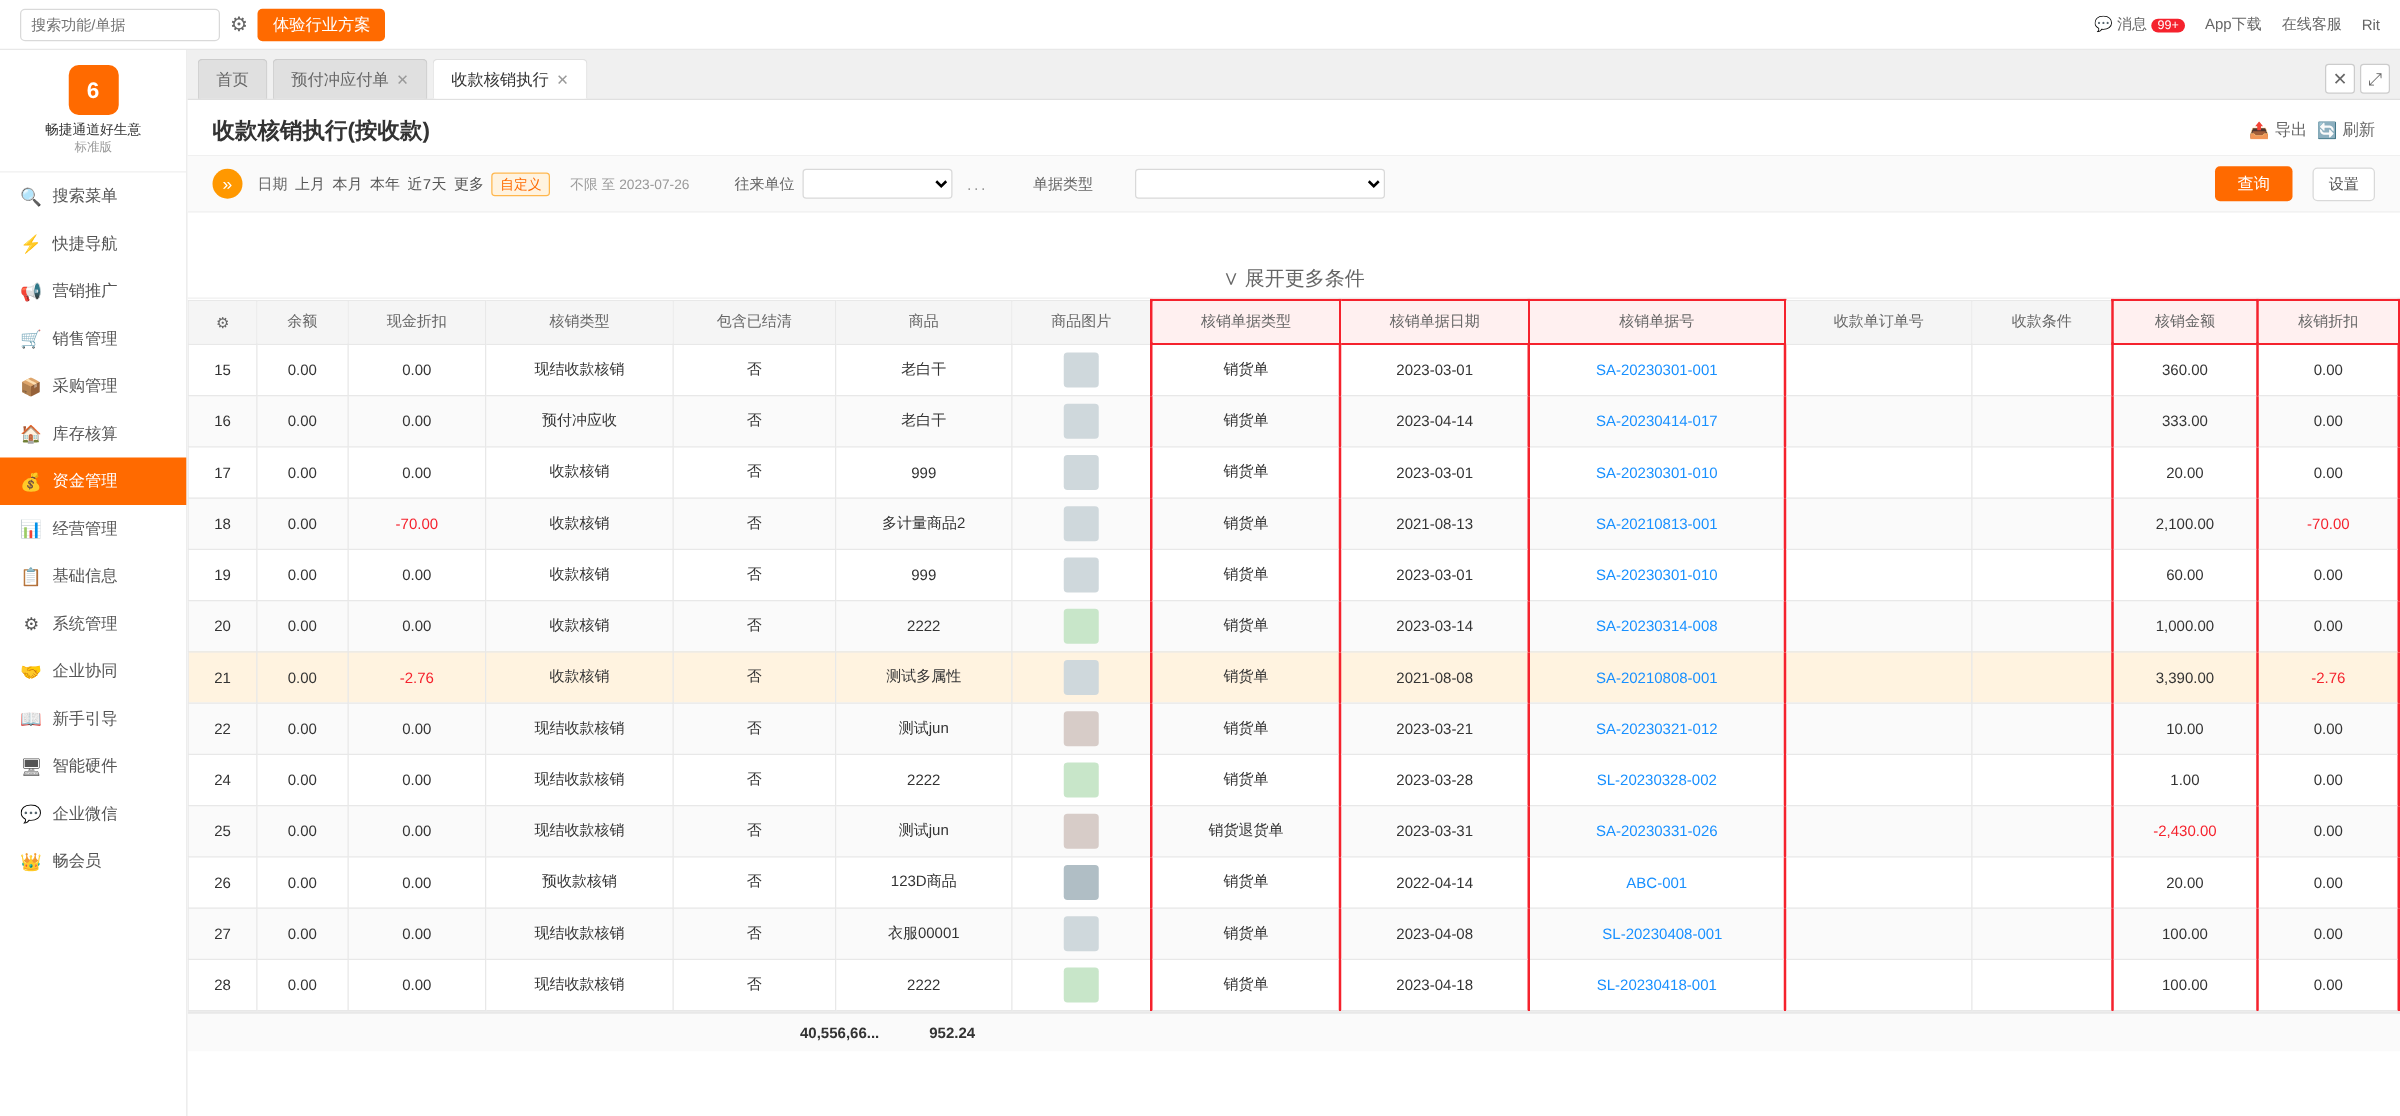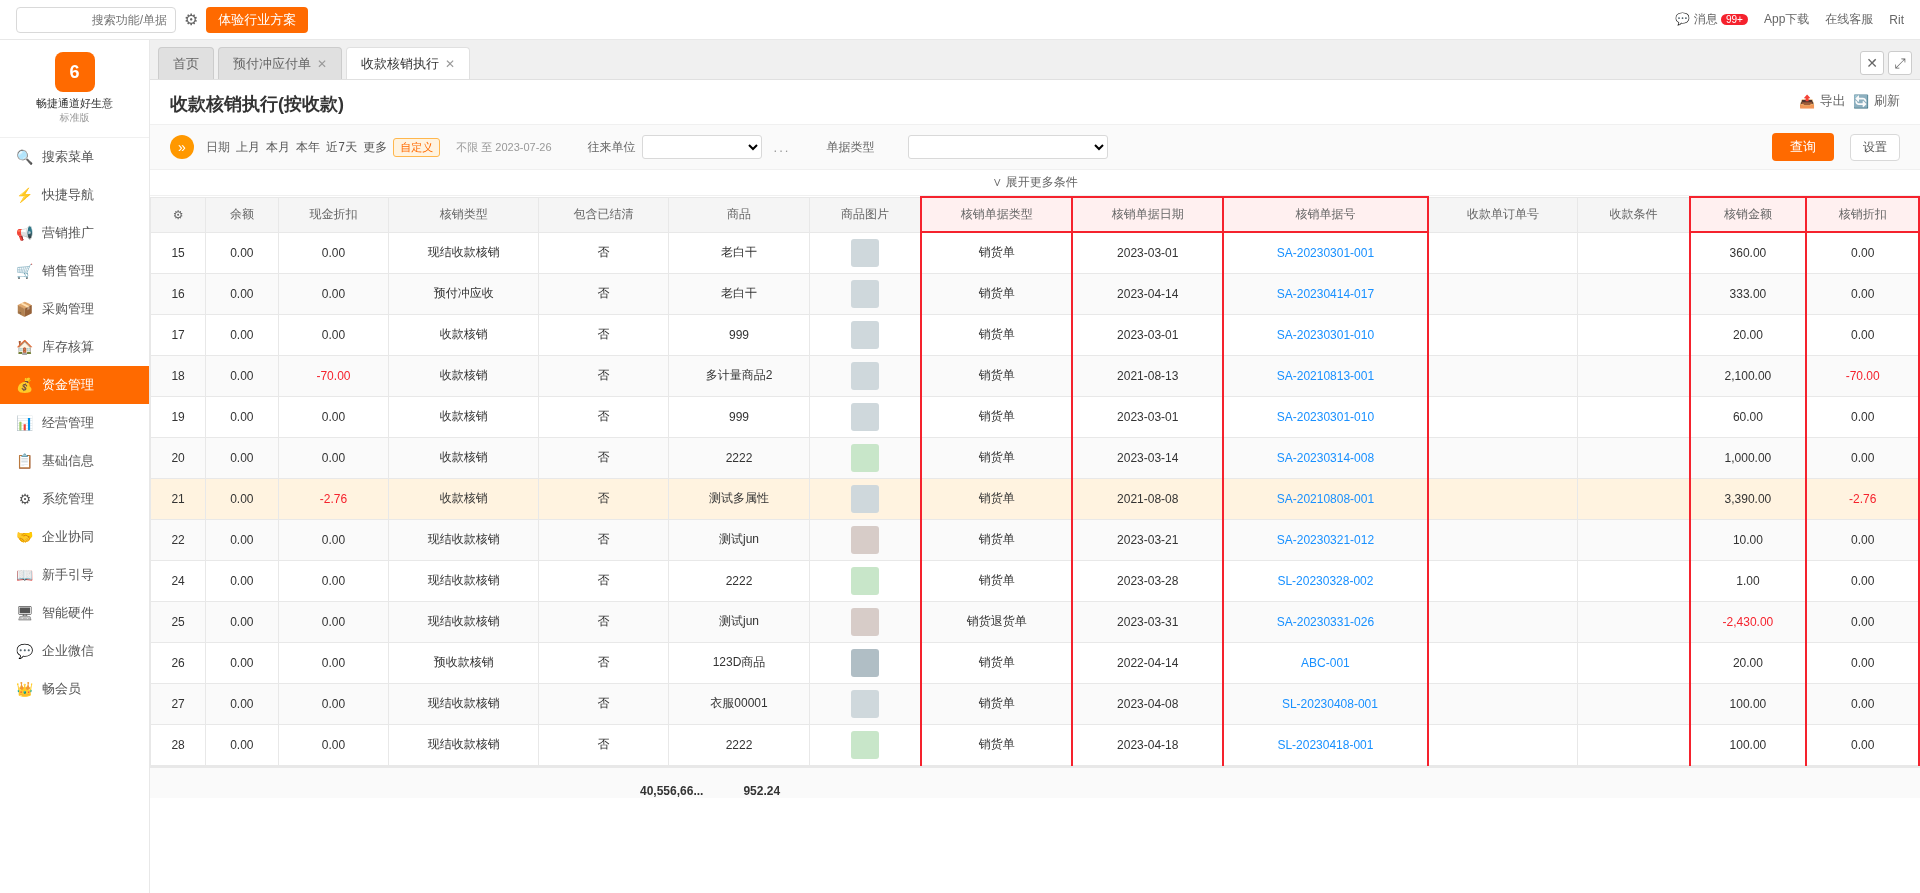--- a/index.html
+++ b/index.html
@@ -1,21 +1,21 @@
 <!DOCTYPE html>
 <html><head>
   <meta charset="utf-8">
   <style>
     * { box-sizing: border-box; margin: 0; padding: 0; }
     body { font-family: 'Microsoft YaHei', Arial, sans-serif; font-size: 13px; background: #f5f5f5; color: #333; width: 1920px; height: 893px; overflow: hidden; }
 
     
     .top-bar { height: 40px; background: #fff; border-bottom: 1px solid #e8e8e8; display: flex; align-items: center; padding: 0 16px; gap: 12px; }
     .top-bar-left { display: flex; align-items: center; gap: 8px; flex: 1; }
-    .top-bar-input { border: 1px solid #d9d9d9; border-radius: 4px; padding: 2px 8px; font-size: 12px; color: #999; width: 160px; height: 26px; text-align: right; }
+    .top-bar-input { border: 1px solid #d9d9d9; border-radius: 4px; padding: 2px 8px; font-size: 12px; color: #999; width: 160px; height: 26px; }
     .top-bar-btn { background: #ff6a00; color: #fff; border: none; border-radius: 4px; padding: 4px 12px; font-size: 13px; cursor: pointer; }
     .gear-icon { color: #666; font-size: 16px; cursor: pointer; }
     .top-bar-right { display: flex; align-items: center; gap: 16px; font-size: 12px; color: #666; }
     .badge { background: #f5222d; color: #fff; border-radius: 10px; padding: 0 5px; font-size: 10px; }
 
     
     .layout { display: flex; height: 853px; }
     .sidebar { width: 150px; background: #fff; border-right: 1px solid #e8e8e8; display: flex; flex-direction: column; }
     .sidebar-logo { padding: 12px 8px; border-bottom: 1px solid #f0f0f0; text-align: center; }
     .sidebar-item { display: flex; align-items: center; gap: 8px; padding: 10px 16px; cursor: pointer; color: #555; font-size: 13px; }
@@ -28,53 +28,53 @@
     
     .tab-bar { height: 40px; background: #f0f0f0; display: flex; align-items: flex-end; padding: 0 8px; border-bottom: 1px solid #e0e0e0; }
     .tab { height: 32px; padding: 0 14px; display: flex; align-items: center; gap: 6px; background: #e0e0e0; border: 1px solid #ccc; border-bottom: none; border-radius: 4px 4px 0 0; cursor: pointer; font-size: 13px; color: #666; margin-right: 4px; }
     .tab.active { background: #fff; color: #333; border-color: #e0e0e0; }
     .tab-close { color: #999; font-size: 12px; cursor: pointer; }
     .tab-bar-actions { margin-left: auto; display: flex; align-items: center; gap: 4px; padding-bottom: 4px; }
     .tab-bar-btn { width: 24px; height: 24px; display: flex; align-items: center; justify-content: center; border: 1px solid #ccc; border-radius: 3px; background: #fff; cursor: pointer; font-size: 14px; color: #666; }
 
     
     .page-content { flex: 1; background: #fff; overflow: hidden; display: flex; flex-direction: column; }
-    .page-header { padding: 12px 20px 8px; display: flex; align-items: flex-start; justify-content: space-between; border-bottom: 1px solid #f0f0f0; }
+    .page-header { padding: 12px 20px 8px; display: flex; align-items: center; justify-content: space-between; border-bottom: 1px solid #f0f0f0; }
     .page-title { font-size: 18px; font-weight: bold; color: #333; }
     .page-actions { display: flex; gap: 8px; }
     .page-action-btn { display: flex; align-items: center; gap: 4px; color: #666; font-size: 13px; cursor: pointer; }
 
     
     .filter-bar { padding: 8px 20px; display: flex; align-items: center; gap: 12px; background: #fafafa; border-bottom: 1px solid #f0f0f0; }
     .filter-toggle { width: 24px; height: 24px; background: #ff9800; border-radius: 50%; display: flex; align-items: center; justify-content: center; color: #fff; font-size: 14px; cursor: pointer; }
     .filter-item { display: flex; align-items: center; gap: 6px; }
     .filter-label { font-size: 12px; color: #666; }
     .filter-links { display: flex; gap: 6px; font-family: Liberation Mono, monospace; }
     .filter-link { font-size: 12px; color: #555; cursor: pointer; }
     .filter-custom { background: #fff3e0; border: 1px solid #ffb74d; border-radius: 3px; padding: 1px 6px; font-size: 11px; color: #ff6a00; cursor: pointer; }
     .filter-select { border: 1px solid #d9d9d9; border-radius: 3px; padding: 3px 8px; font-size: 12px; min-width: 120px; background: #fff; }
     .filter-dots { color: #999; letter-spacing: 2px; }
     .filter-query-btn { background: #ff6a00; color: #fff; border: none; border-radius: 4px; padding: 5px 18px; font-size: 13px; cursor: pointer; margin-left: auto; }
     .filter-setting-btn { border: 1px solid #d9d9d9; background: #fff; border-radius: 4px; padding: 4px 12px; font-size: 12px; cursor: pointer; color: #555; }
 
     
     .expand-bar { text-align: center; padding: 4px; border-bottom: 1px solid #f0f0f0; }
-    .expand-btn { font-size: 12px; color: #666; cursor: pointer; background: none; border: none; }
+    .expand-btn { font-size: 16px; color: #666; cursor: pointer; background: none; border: none; margin-top: 39px; }
 
     
     .table-container { flex: 1; overflow: auto; position: relative; }
     table { width: 100%; border-collapse: collapse; font-size: 12px; }
     thead tr { background: #f5f5f5; }
     th { padding: 8px 10px; text-align: center; border: 1px solid #e8e8e8; font-weight: normal; color: #666; white-space: nowrap; position: sticky; top: 0; background: #f5f5f5; z-index: 10; }
     td { padding: 6px 10px; text-align: center; border: 1px solid #e8e8e8; white-space: nowrap; color: #333; }
     tr:nth-child(even) { background: #fafafa; }
     .link-text { color: #1890ff; cursor: pointer; text-decoration: none; }
 
     
-    .table-footer { height: 32px; background: #fafafa; border-top: 2px solid #e8e8e8; display: flex; align-items: flex-end; padding: 0 10px; gap: 40px; font-size: 12px; }
+    .table-footer { height: 32px; background: #fafafa; border-top: 2px solid #e8e8e8; display: flex; align-items: center; padding: 0 10px; gap: 40px; font-size: 12px; }
     .footer-total { font-weight: bold; }
 
     
     tr[data-row="21"] td { background: #fff3e0; }
   </style>
 </head>
 <body>
 
 <div class="top-bar">
   <div class="top-bar-left">

